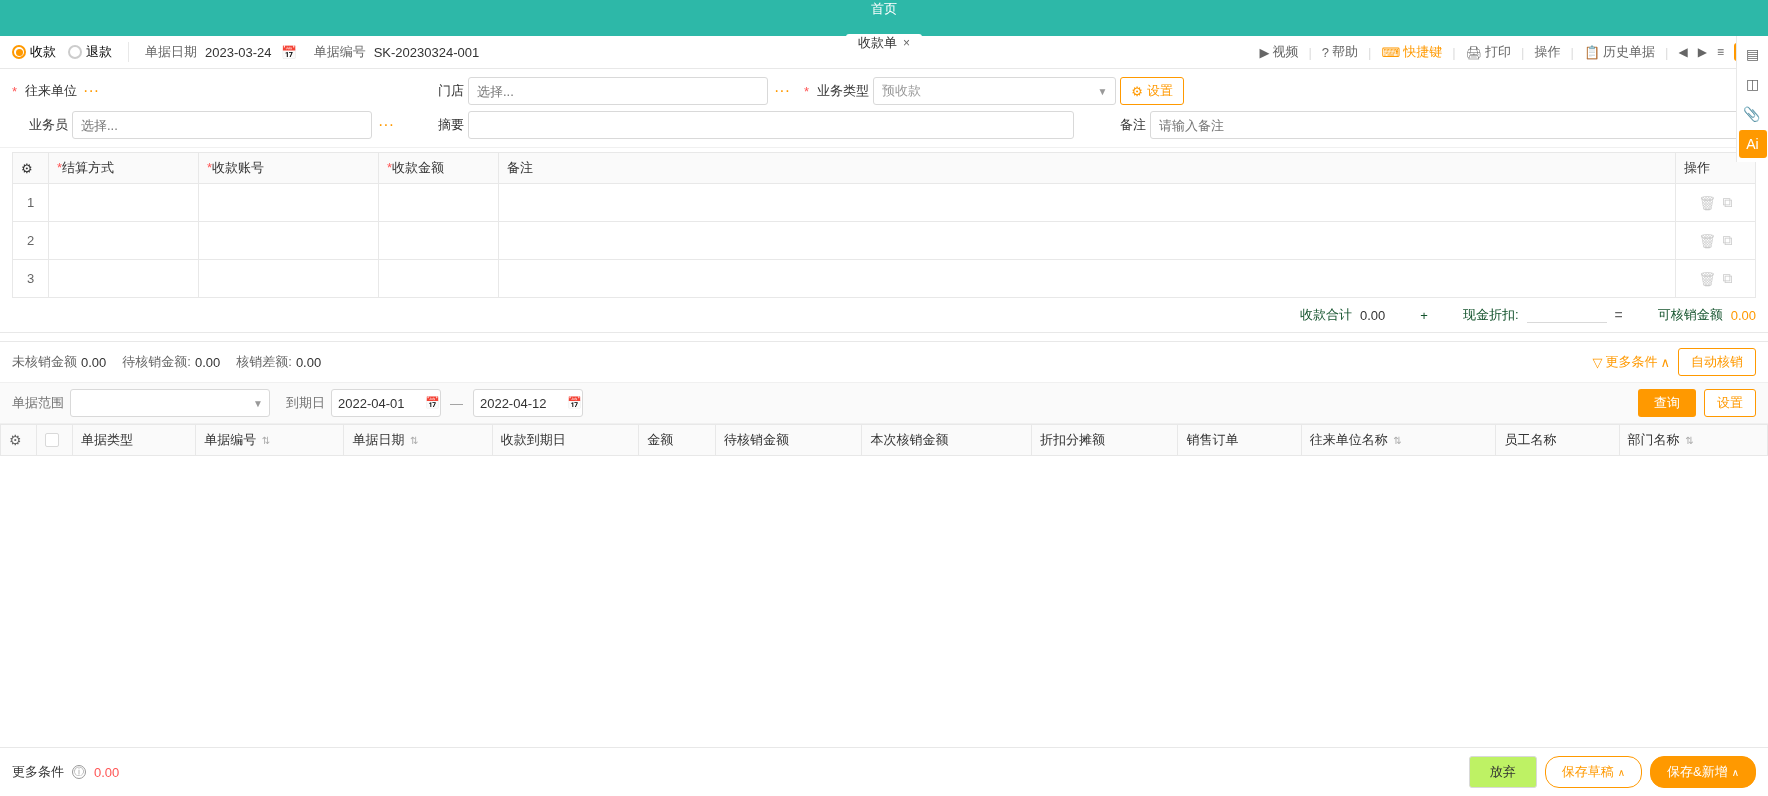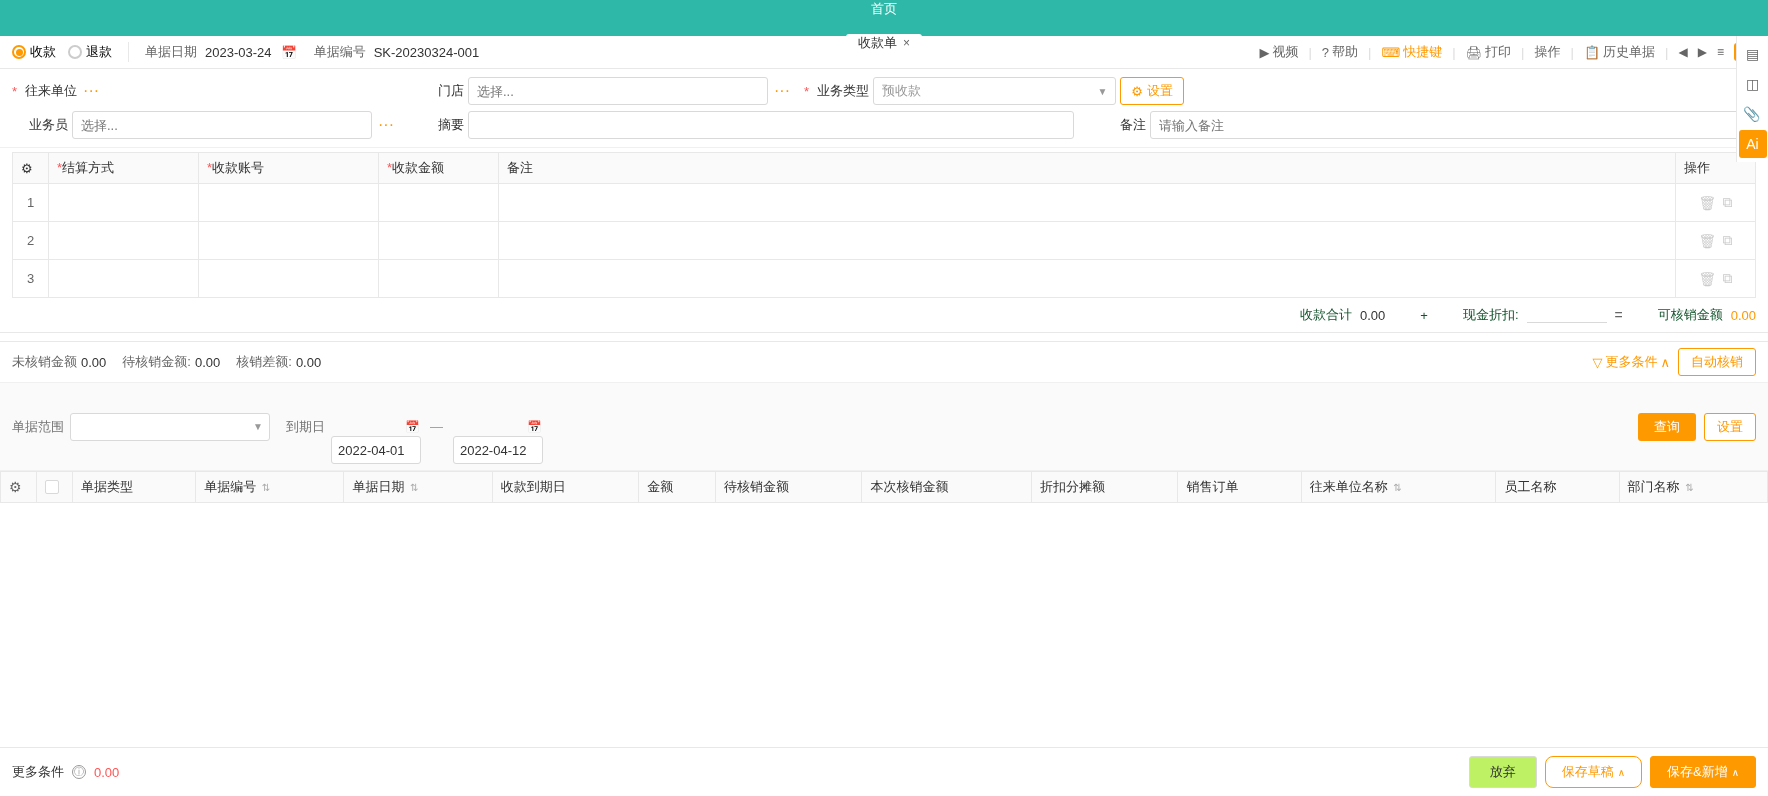--- a/index.html
+++ b/index.html
@@ -153,21 +153,21 @@
     }
     .filter-group { display: flex; align-items: center; gap: 6px; }
     .filter-label { color: #737373; white-space: nowrap; }
     .filter-select {
       border: 1px solid #d9d9d9; border-radius: 3px; height: 28px; padding: 0 6px;
       min-width: 200px; display: flex; align-items: center; justify-content: space-between;
       cursor: pointer; background: #fff; color: #333;
     }
     .date-input {
       border: 1px solid #d9d9d9; border-radius: 3px; height: 28px; padding: 0 6px;
-      width: 90px; color: #333; font-size: 13px; outline: none; margin-top: 47px;
+      width: 110px; color: #333; font-size: 13px; outline: none;
     }
     .date-icon { color: #ccc; cursor: pointer; margin-left: -22px; font-size: 12px; }
     .date-separator { color: #999; padding: 0 4px; }
     .query-btn {
       background: #f90; color: #fff; border: none; border-radius: 3px;
       padding: 5px 16px; cursor: pointer; font-size: 13px; height: 28px;
     }
     .set-btn {
       background: #fff; border: 1px solid #f90; color: #f90; border-radius: 3px;
       padding: 4px 12px; cursor: pointer; font-size: 13px; height: 28px;
@@ -188,25 +188,25 @@
       background: #fff; border-top: 1px solid #e8e8e8; gap: 8px;
     }
     .footer-label { color: #333; }
     .footer-value { color: #f55; font-weight: 500; }
     .footer-right { margin-left: auto; display: flex; gap: 8px; }
     .btn-abandon {
       background: #bef264; border: 1px solid #d9d9d9; color: #333; border-radius: 3px;
       padding: 6px 20px; cursor: pointer; font-size: 13px;
     }
     .btn-draft {
-      background: #fff; border: 1px solid #f90; color: #f90; border-radius: 8px;
+      background: #fff; border: 1px solid #f90; color: #f90; border-radius: 14px;
       padding: 6px 16px; cursor: pointer; font-size: 13px; display: flex; align-items: center; gap: 4px;
     }
     .btn-save {
-      background: #f90; border: 1px solid #f90; color: #fff; border-radius: 3px;
+      background: #f90; border: 1px solid #f90; color: #fff; border-radius: 14px;
       padding: 6px 16px; cursor: pointer; font-size: 13px; display: flex; align-items: center; gap: 4px;
     }
     .btn-chevron { font-size: 10px; }
 
     
     .right-sidebar {
       position: fixed; right: 0; top: 36px; width: 32px;
       display: flex; flex-direction: column; align-items: center; gap: 2px;
       background: #fff; border-left: 1px solid #e8e8e8; padding: 4px 0;
     }

